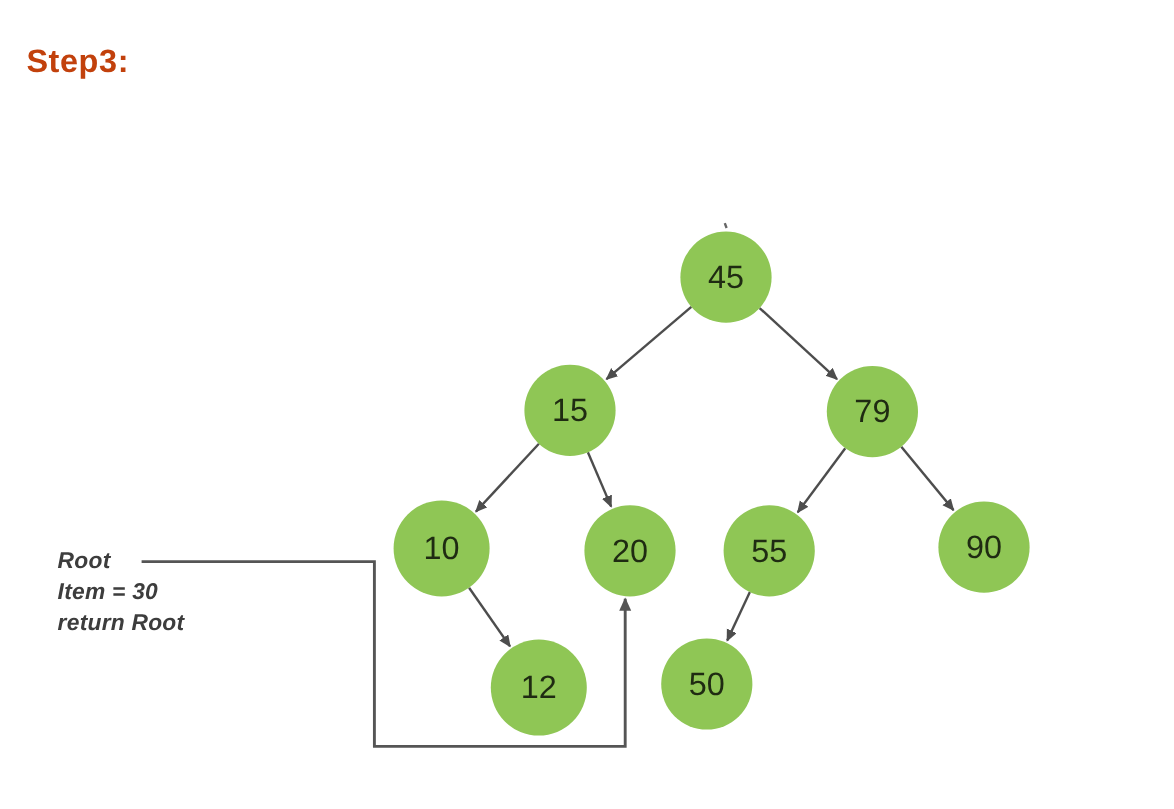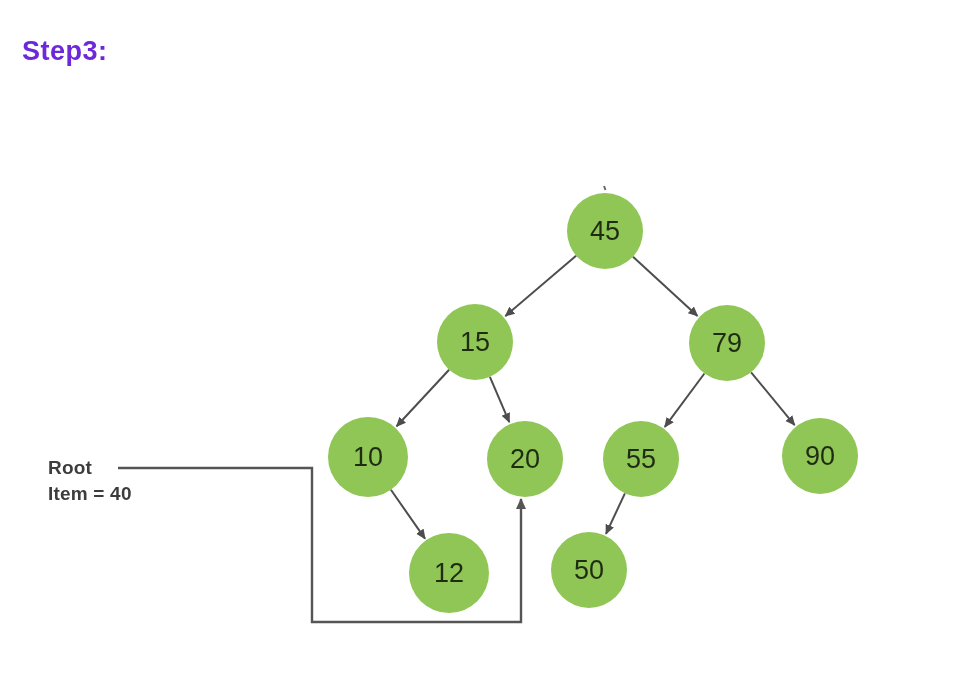--- a/index.html
+++ b/index.html
@@ -14,42 +14,42 @@
     height: 674px;
     background: #ffffff;
     overflow: hidden;
   }
   .page-title {
     position: absolute;
     left: 22px;
     top: 36px;
     font-size: 27px;
     font-weight: bold;
-    color: #6d28d9;
+    color: #c2410c;
     letter-spacing: 0.5px;
   }
   .tree-canvas {
     position: absolute;
     left: 0;
     top: 0;
     width: 978px;
     height: 674px;
   }
   .annotation-block {
     position: absolute;
     left: 48px;
     top: 455px;
     font-size: 19px;
     font-weight: bold;
     color: #3d3d3d;
     line-height: 26px;
     white-space: nowrap;
     letter-spacing: 0.2px;
   }
-  .annotation-line { display: block; }
+  .annotation-line { display: block; font-style: italic; }
   .node-label {
     font-family: "Liberation Sans", "DejaVu Sans", sans-serif;
     font-size: 27px;
     pointer-events: none;
   }
 </style>
 </head>
 <body>
 
 <div class="page">
@@ -116,16 +116,17 @@
     <g id="pointer-group">
         <polyline points="118,468 312,468 312,622 521,622 521,499" fill="none" stroke="#555555" stroke-width="2.4" marker-end="url(#arrow-pointer)"></polyline>
       </g>
     <g id="artifact-group">
         <line x1="604" y1="186" x2="605.5" y2="190" stroke="#666666" stroke-width="2"></line>
       </g>
   </svg>
 
   <div class="annotation-block">
     <span class="annotation-line">Root</span>
-    <span class="annotation-line">Item = 40</span>
+    <span class="annotation-line">Item = 30</span>
+    <span class="annotation-line">return Root</span>
   </div>
 
 </div>
 
 </body></html>

